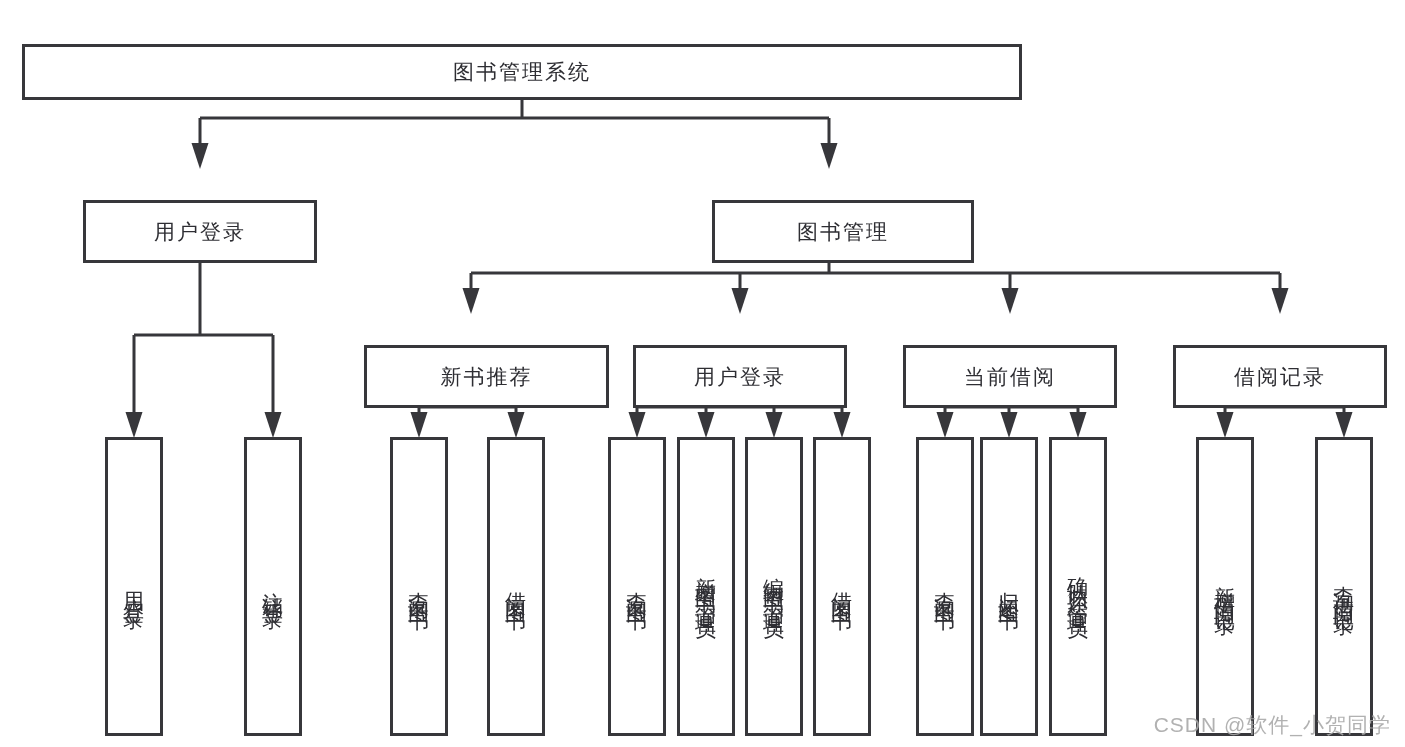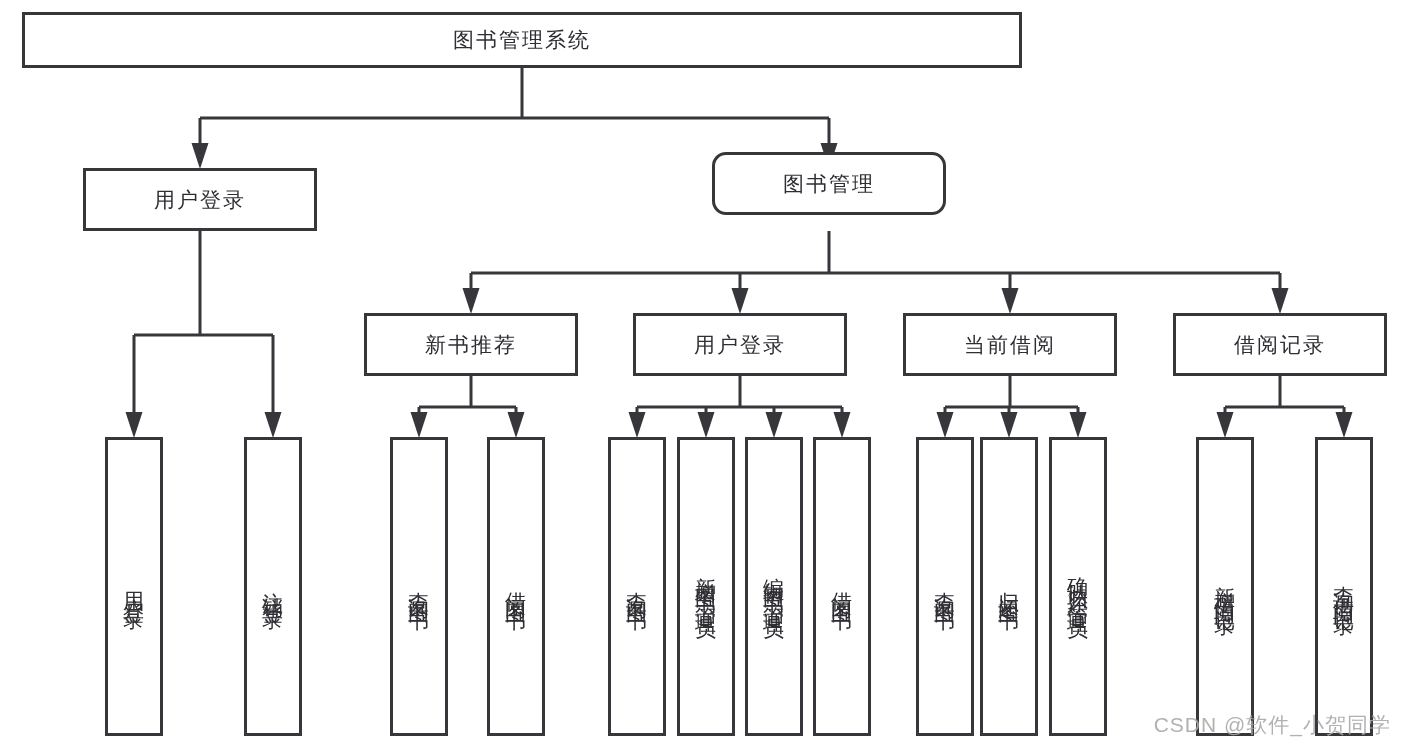--- a/index.html
+++ b/index.html
@@ -25,35 +25,36 @@
     background: #ffffff;
     display: flex;
     align-items: center;
     justify-content: center;
     text-align: center;
   }
   .hbox {
     font-size: 21px;
     letter-spacing: 2px;
     white-space: nowrap;
+    margin-top: 32px;
   }
   .vbox {
     writing-mode: vertical-rl;
     text-orientation: mixed;
     font-size: 21px;
     letter-spacing: 6px;
     line-height: 1;
     top: 437px;
     width: 58px;
     height: 299px;
   }
   .root-box   { left: 22px;  top: 12px;  width: 1000px; height: 56px; }
   .l2-a       { left: 83px;  top: 168px; width: 234px;  height: 63px; }
-  .l2-b       { left: 712px; top: 152px; width: 234px;  height: 63px; border-radius: 14px; }
-  .l3-a       { left: 364px;  top: 313px; width: 214px; height: 63px; }
+  .l2-b       { left: 712px; top: 168px; width: 262px;  height: 63px; }
+  .l3-a       { left: 364px;  top: 313px; width: 245px; height: 63px; }
   .l3-b       { left: 633px;  top: 313px; width: 214px; height: 63px; }
   .l3-c       { left: 903px;  top: 313px; width: 214px; height: 63px; }
   .l3-d       { left: 1173px; top: 313px; width: 214px; height: 63px; }
   .leaf-a1 { left: 105px;  }
   .leaf-a2 { left: 244px;  }
   .leaf-b1 { left: 390px;  }
   .leaf-b2 { left: 487px;  }
   .leaf-c1 { left: 608px;  }
   .leaf-c2 { left: 677px;  }
   .leaf-c3 { left: 745px;  }

